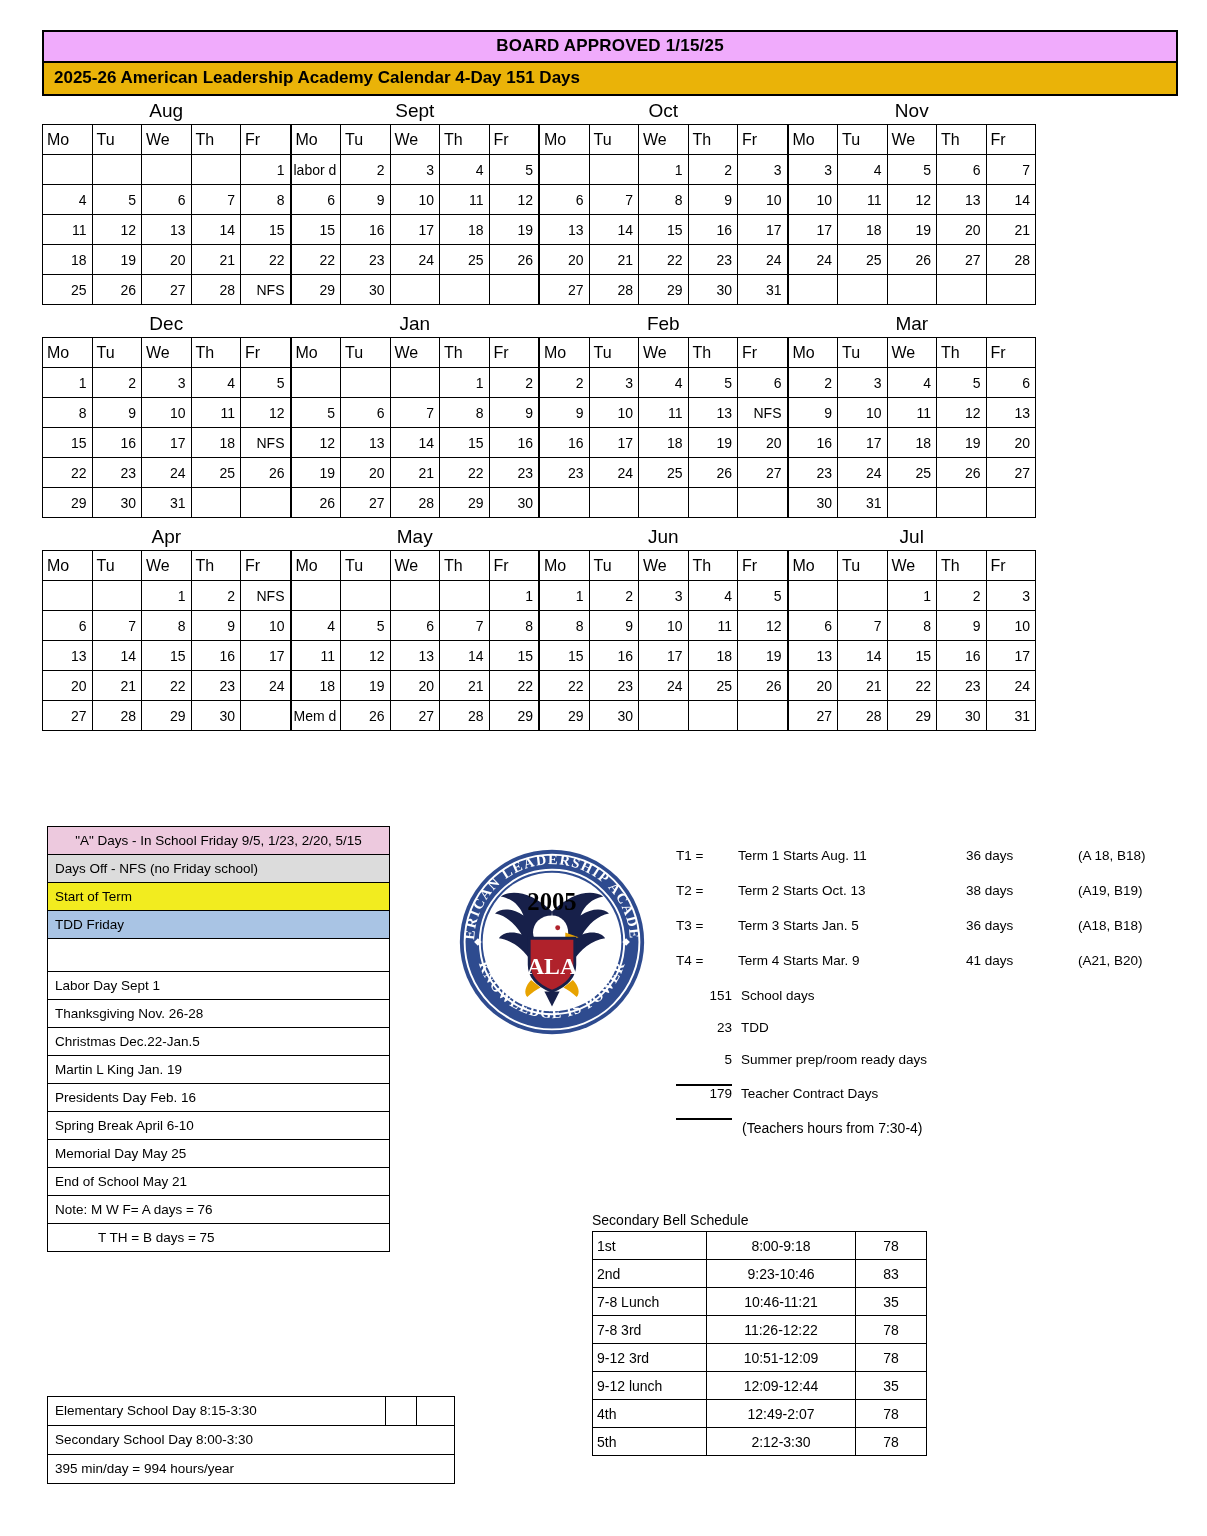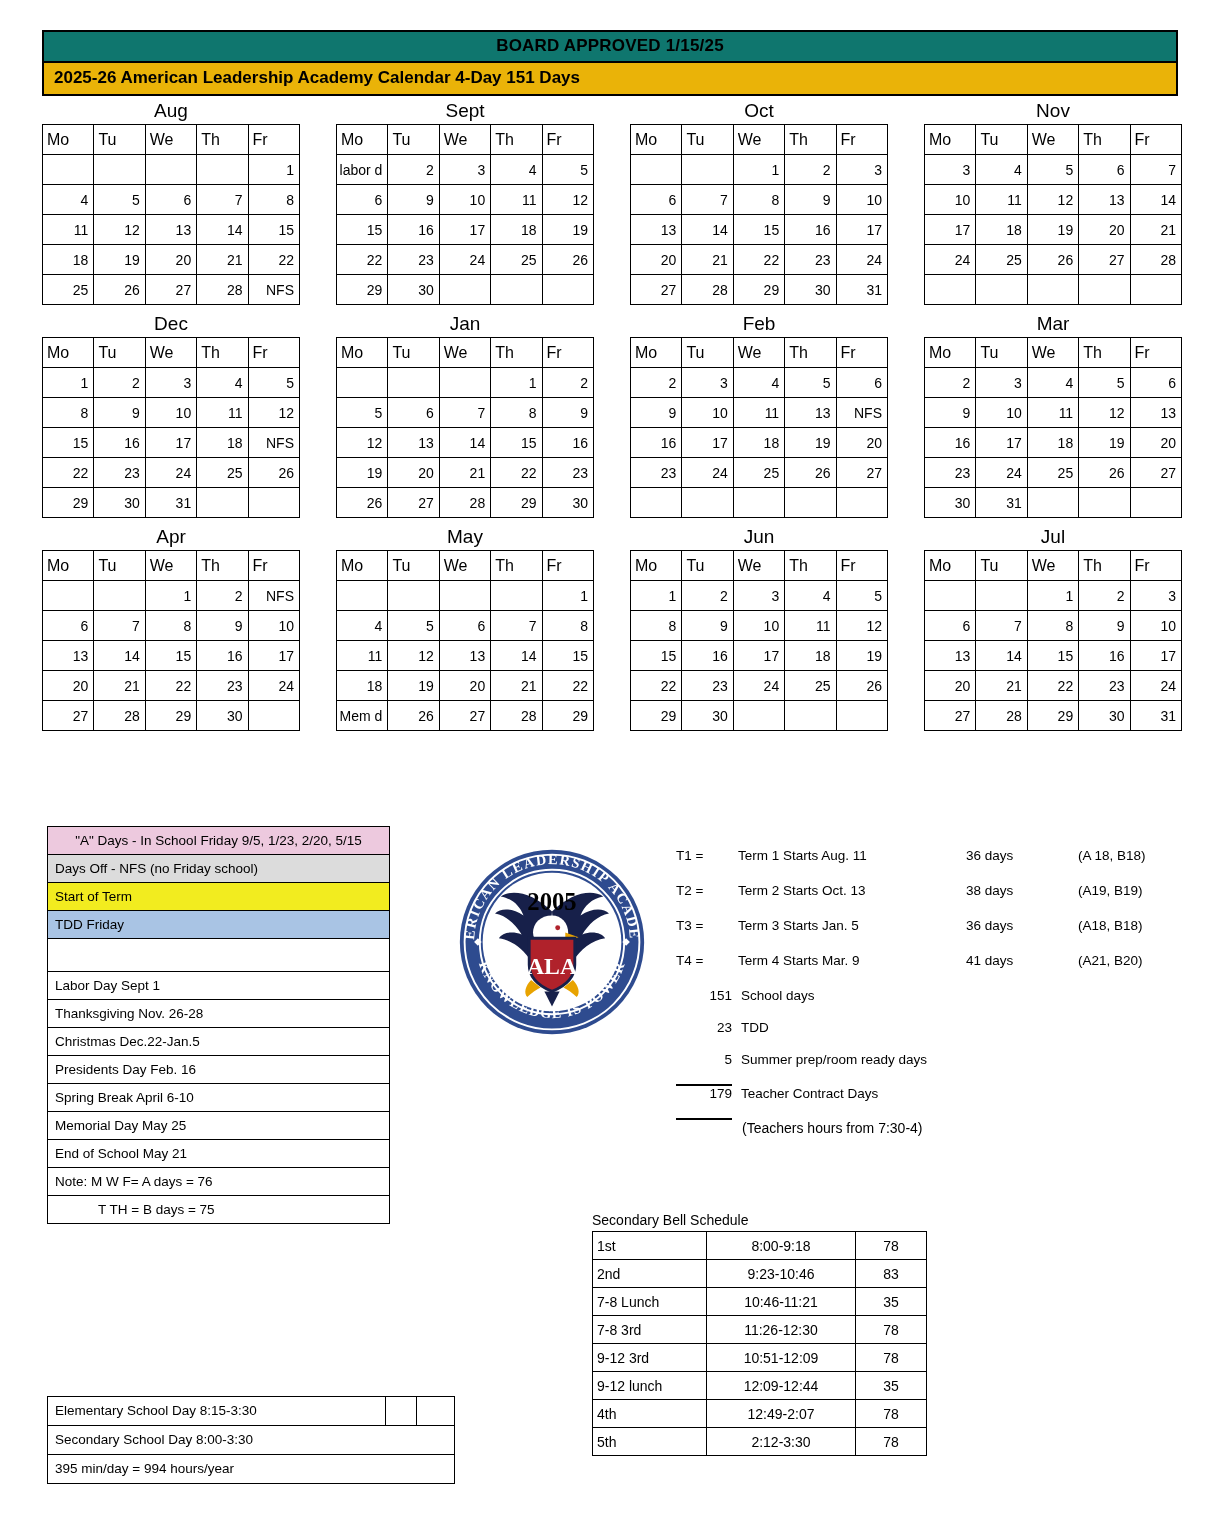--- a/index.html
+++ b/index.html
@@ -1,26 +1,26 @@
 <!DOCTYPE html>
 <html><head>
 <meta charset="utf-8">
 <style>
   html,body{margin:0;padding:0;background:#fff;}
   body{font-family:"Liberation Sans",sans-serif;color:#000;}
   #page{position:relative;width:1207px;height:1536px;margin:0 auto;background:#fff;}
 
   
   .hdr-wrap{position:absolute;left:42px;top:30px;width:1132px;border:2px solid #000;}
-  .hdr-board{background:#0f766e;text-align:center;font-weight:bold;font-size:17px;
+  .hdr-board{background:#f0abfc;text-align:center;font-weight:bold;font-size:17px;
              padding:4px 0 5px 0;border-bottom:2px solid #000;letter-spacing:.2px;}
   .hdr-title{background:#eab308;font-weight:bold;font-size:17px;padding:5px 0 6px 10px;}
 
   
-  .cal-area{position:absolute;left:42px;top:98px;width:1140px;}
+  .cal-area{position:absolute;left:42px;top:98px;width:994px;}
   .mrow{display:flex;justify-content:space-between;margin-bottom:6px;}
   .mcell{width:258px;}
   .mname{text-align:center;font-size:19px;line-height:26px;}
   table.mtab{border-collapse:collapse;width:100%;table-layout:fixed;}
   table.mtab td{border:1.6px solid #000;height:29px;font-size:14px;text-align:right;
                 padding:0 5px 0 2px;background:#fff;overflow:hidden;white-space:nowrap;}
   table.mtab td.dow{text-align:left;padding-left:4px;font-size:16px;}
   td.blue{background:#a9c4e4;}
   td.grey{background:#dcdcdc;}
   td.yellow{background:#f2ec1f;}
@@ -680,20 +680,21 @@
 
   <div class="legend" id="legend">
       <div class="lrow pinkbg">"A" Days - In School Friday 9/5, 1/23, 2/20, 5/15</div>
       <div class="lrow greybg">Days Off - NFS (no Friday school)</div>
       <div class="lrow yellowbg">Start of Term</div>
       <div class="lrow bluebg">TDD Friday</div>
       <div class="lrow gapbg"></div>
       <div class="lrow ">Labor Day Sept  1</div>
       <div class="lrow ">Thanksgiving  Nov. 26-28</div>
       <div class="lrow ">Christmas  Dec.22-Jan.5</div>
+      <div class="lrow ">Martin L King Jan. 19</div>
       <div class="lrow ">Presidents Day Feb. 16</div>
       <div class="lrow ">Spring Break April 6-10</div>
       <div class="lrow ">Memorial Day May 25</div>
       <div class="lrow ">End of School May 21</div>
       <div class="lrow ">Note:  M W F= A days = 76</div>
       <div class="lrow indent">T TH = B days = 75</div>
     </div>
 
   <div class="hours" id="hours">
       <div class="hrow">
@@ -807,21 +808,21 @@
             <td class="c2">9:23-10:46</td>
             <td class="c3">83</td>
           </tr>
           <tr>
             <td class="c1">7-8 Lunch</td>
             <td class="c2">10:46-11:21</td>
             <td class="c3">35</td>
           </tr>
           <tr>
             <td class="c1">7-8 3rd</td>
-            <td class="c2">11:26-12:30</td>
+            <td class="c2">11:26-12:22</td>
             <td class="c3">78</td>
           </tr>
           <tr>
             <td class="c1">9-12 3rd</td>
             <td class="c2">10:51-12:09</td>
             <td class="c3">78</td>
           </tr>
           <tr>
             <td class="c1">9-12 lunch</td>
             <td class="c2">12:09-12:44</td>

